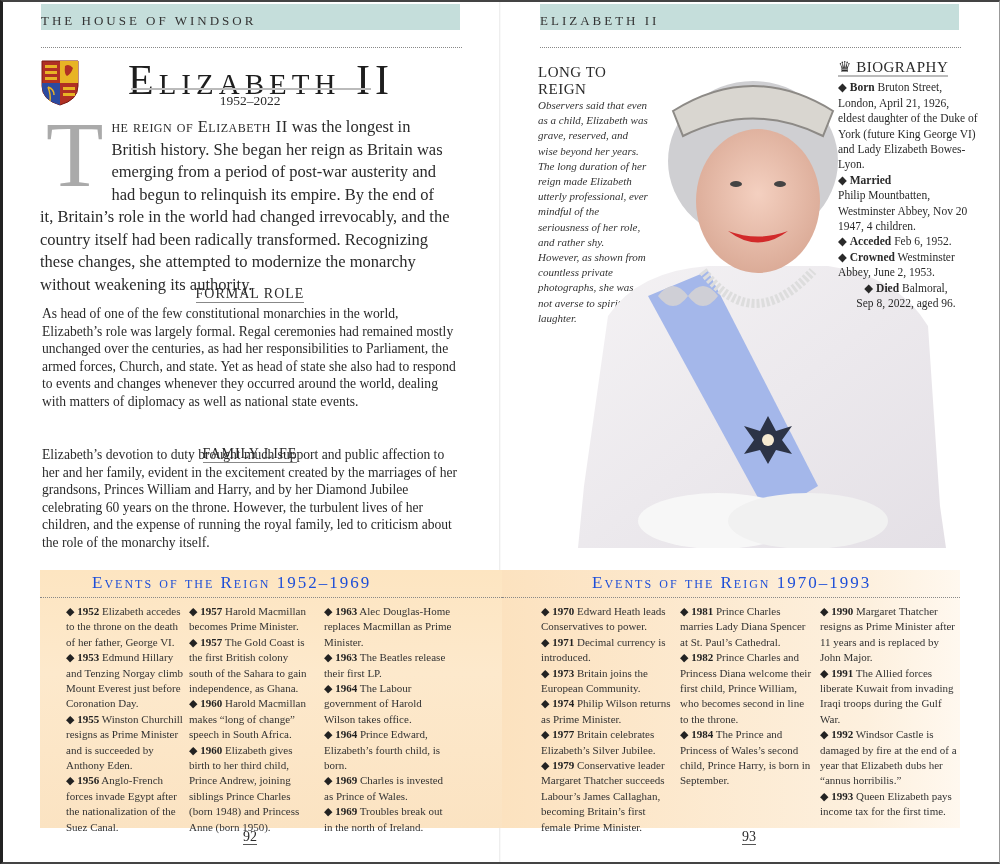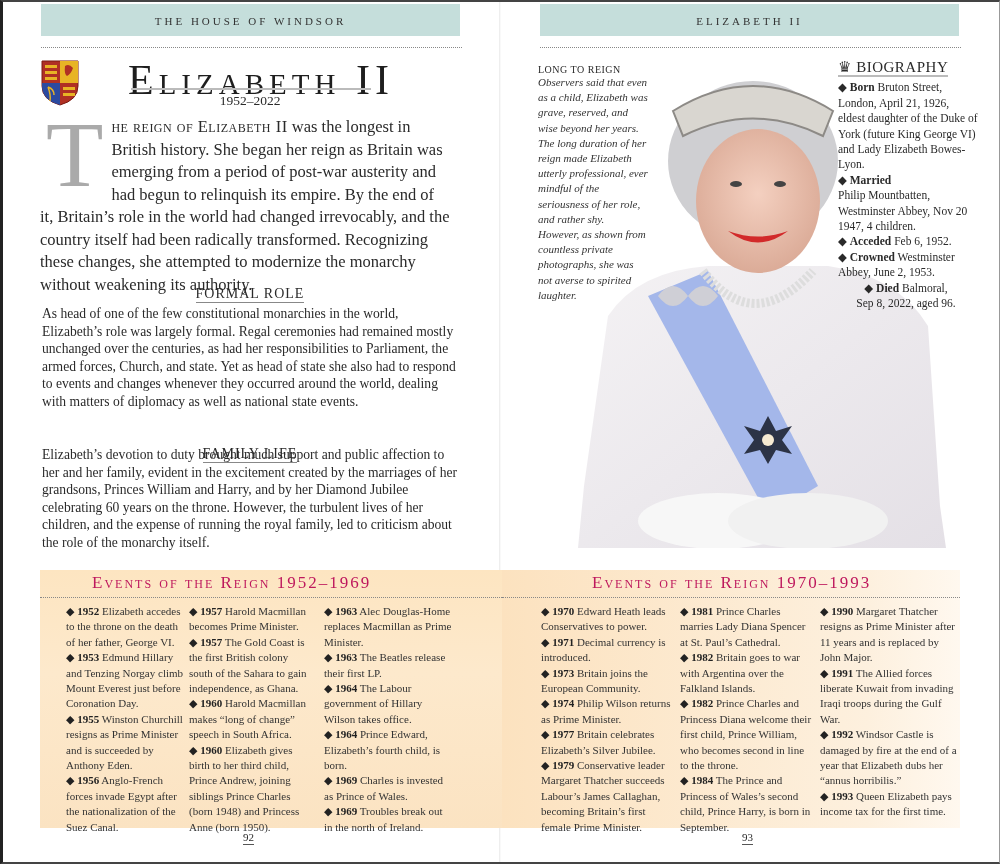--- a/index.html
+++ b/index.html
@@ -1,54 +1,54 @@
 <!DOCTYPE html>
 <html><head>
 <meta charset="utf-8">
 <style>
   html, body { margin:0; padding:0; }
   body { width:1000px; height:864px; background:#ffffff; position:relative; overflow:hidden;
          font-family:"Liberation Serif", "DejaVu Serif", serif; color:#2a2a2a; }
   .frame { position:absolute; inset:0; border-left:3px solid #222; border-top:2px solid #444; border-bottom:2px solid #444; border-right:1px solid #999; box-sizing:border-box; pointer-events:none; }
   .gutter { position:absolute; left:499px; top:0; width:2px; height:864px; background:linear-gradient(90deg,#e8e8e8,#fff); }
 
-  .running-head { position:absolute; top:4px; height:32px; background:#c5dedb; text-align:center;
-                  line-height:34px; font-size:11px; letter-spacing:3px; color:#333; text-transform:uppercase; }
+  .running-head { position:absolute; top:4px; height:26px; background:#c5dedb; text-align:left;
+                  line-height:34px; font-size:13px; letter-spacing:3px; color:#333; text-transform:uppercase; }
   .dotline { position:absolute; height:0; border-top:1px dotted #888; }
 
   .crest { position:absolute; left:41px; top:60px; width:38px; height:46px; }
   .title { position:absolute; left:128px; top:56px; font-size:42px; letter-spacing:5px; color:#1e1e1e; font-variant:small-caps; }
   .title-rule { position:absolute; left:131px; top:88px; width:240px; height:2px; background:#bbb; }
   .dates { position:absolute; left:0; width:500px; top:93px; text-align:center; font-size:13.5px; }
 
   .intro { position:absolute; left:40px; top:116px; width:410px; font-size:16.5px; line-height:22.5px; }
   .dropcap { float:left; font-size:94px; line-height:72px; color:#aaa; margin:2px 8px 0 6px; font-family:"Liberation Serif", serif; }
   .sc { font-variant:small-caps; letter-spacing:.5px; }
 
   .section-h { position:absolute; left:0; width:500px; text-align:center; font-size:14px; letter-spacing:1px; }
   .section-h span { border-bottom:1.5px solid #888; padding-bottom:1px;text-align:center; }
   .body-p { position:absolute; left:42px; width:420px; font-size:13.6px; line-height:17.6px; }
 
   .sidebar-left { position:absolute; left:538px; top:64px; width:110px; }
-  .sidebar-left .h { font-size:10px; letter-spacing:.5px; }
+  .sidebar-left .h { font-size:15px; letter-spacing:.5px; }
   .sidebar-left .p { font-size:11px; line-height:15.2px; font-style:italic; color:#333; }
 
   .photo { position:absolute; left:578px; top:66px; width:368px; height:482px; }
 
   .bio { position:absolute; left:838px; top:60px; width:140px; font-size:11.5px; line-height:15.4px; }
   .bio .h { font-size:15px; letter-spacing:.5px; border-bottom:2px solid #bbb; display:inline-block; padding-bottom:0; margin-bottom:3px; }
   .bio b { font-weight:bold;text-align:center; }
 
   .events-band { position:absolute; top:570px; height:258px; }
   .band-left { left:40px; width:462px; background:linear-gradient(180deg,#fde5c1 0%,#fde9cc 40%,#fbe3c2 100%); }
   .band-right { left:502px; width:458px; background:linear-gradient(90deg,#fce2bf 0%,#fdf0de 80%,#fff8ef 100%); }
-  .events-head { position:absolute; top:573px; font-size:17px; letter-spacing:2px; color:#be185d; font-variant:small-caps; }
+  .events-head { position:absolute; top:573px; font-size:17px; letter-spacing:2px; color:#1d4ed8; font-variant:small-caps; }
   .evcol { position:absolute; top:604px; font-size:11px; line-height:15.4px; color:#333; }
   .evcol b { font-weight:bold; color:#222; }
-  .folio { position:absolute; top:830px; font-size:11px; border-bottom:1px solid #555; line-height:14px; }
+  .folio { position:absolute; top:830px; font-size:14px; border-bottom:1px solid #555; line-height:14px; }
 </style>
 </head>
 <body>
 
 <div class="gutter"></div>
 
 <div class="running-head" style="left:41px;width:419px;">The House of Windsor</div>
 <div class="dotline" style="left:41px;width:421px;top:47px;"></div>
 
 <svg class="crest" viewBox="0 0 38 46">
@@ -92,21 +92,21 @@
   </div>
 <div class="evcol" id="evL1" style="left:189px;width:124px;">
     <div><b>◆ 1957</b><span> Harold Macmillan becomes Prime Minister.</span></div>
     <div><b>◆ 1957</b><span> The Gold Coast is the first British colony south of the Sahara to gain independence, as Ghana.</span></div>
     <div><b>◆ 1960</b><span> Harold Macmillan makes “long of change” speech in South Africa.</span></div>
     <div><b>◆ 1960</b><span> Elizabeth gives birth to her third child, Prince Andrew, joining siblings Prince Charles (born 1948) and Princess Anne (born 1950).</span></div>
   </div>
 <div class="evcol" id="evL2" style="left:324px;width:128px;">
     <div><b>◆ 1963</b><span> Alec Douglas-Home replaces Macmillan as Prime Minister.</span></div>
     <div><b>◆ 1963</b><span> The Beatles release their first LP.</span></div>
-    <div><b>◆ 1964</b><span> The Labour government of Hillary Wilson takes office.</span></div>
+    <div><b>◆ 1964</b><span> The Labour government of Harold Wilson takes office.</span></div>
     <div><b>◆ 1964</b><span> Prince Edward, Elizabeth’s fourth child, is born.</span></div>
     <div><b>◆ 1969</b><span> Charles is invested as Prince of Wales.</span></div>
     <div><b>◆ 1969</b><span> Troubles break out in the north of Ireland.</span></div>
   </div>
 
 <div class="folio" style="left:243px;">92</div>
 
 <div class="running-head" style="left:540px;width:419px;">Elizabeth II</div>
 <div class="dotline" style="left:540px;width:421px;top:47px;"></div>
 
@@ -170,21 +170,20 @@
 <div class="evcol" id="evR0" style="left:541px;width:130px;">
     <div><b>◆ 1970</b><span> Edward Heath leads Conservatives to power.</span></div>
     <div><b>◆ 1971</b><span> Decimal currency is introduced.</span></div>
     <div><b>◆ 1973</b><span> Britain joins the European Community.</span></div>
     <div><b>◆ 1974</b><span> Philip Wilson returns as Prime Minister.</span></div>
     <div><b>◆ 1977</b><span> Britain celebrates Elizabeth’s Silver Jubilee.</span></div>
     <div><b>◆ 1979</b><span> Conservative leader Margaret Thatcher succeeds Labour’s James Callaghan, becoming Britain’s first female Prime Minister.</span></div>
   </div>
 <div class="evcol" id="evR1" style="left:680px;width:132px;">
     <div><b>◆ 1981</b><span> Prince Charles marries Lady Diana Spencer at St. Paul’s Cathedral.</span></div>
-    <div><b>◆ 1982</b><span> Britain goes to war with Argentina over the Falkland Islands.</span></div>
     <div><b>◆ 1982</b><span> Prince Charles and Princess Diana welcome their first child, Prince William, who becomes second in line to the throne.</span></div>
     <div><b>◆ 1984</b><span> The Prince and Princess of Wales’s second child, Prince Harry, is born in September.</span></div>
   </div>
 <div class="evcol" id="evR2" style="left:772px;width:138px;margin-left:48px;">
     <div><b>◆ 1990</b><span> Margaret Thatcher resigns as Prime Minister after 11 years and is replaced by John Major.</span></div>
     <div><b>◆ 1991</b><span> The Allied forces liberate Kuwait from invading Iraqi troops during the Gulf War.</span></div>
     <div><b>◆ 1992</b><span> Windsor Castle is damaged by fire at the end of a year that Elizabeth dubs her “annus horribilis.”</span></div>
     <div><b>◆ 1993</b><span> Queen Elizabeth pays income tax for the first time.</span></div>
   </div>
 

